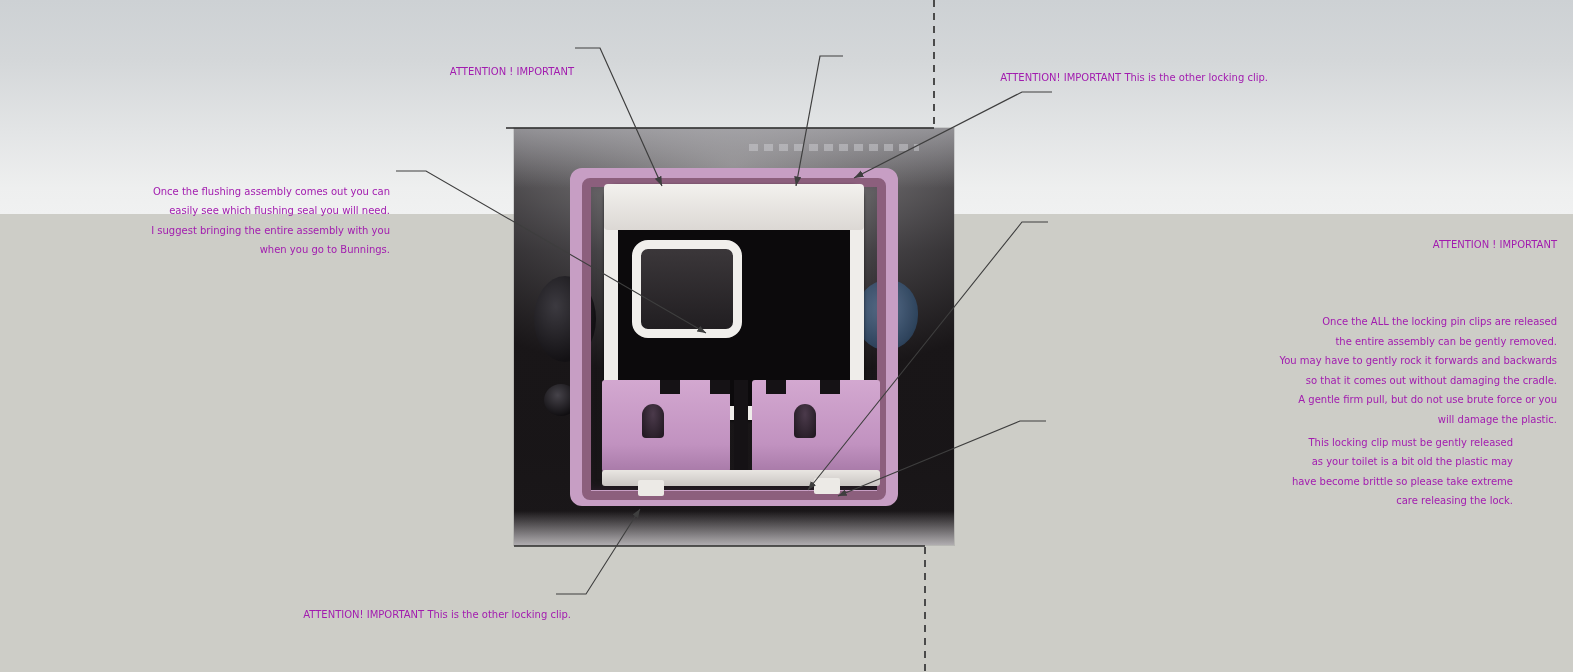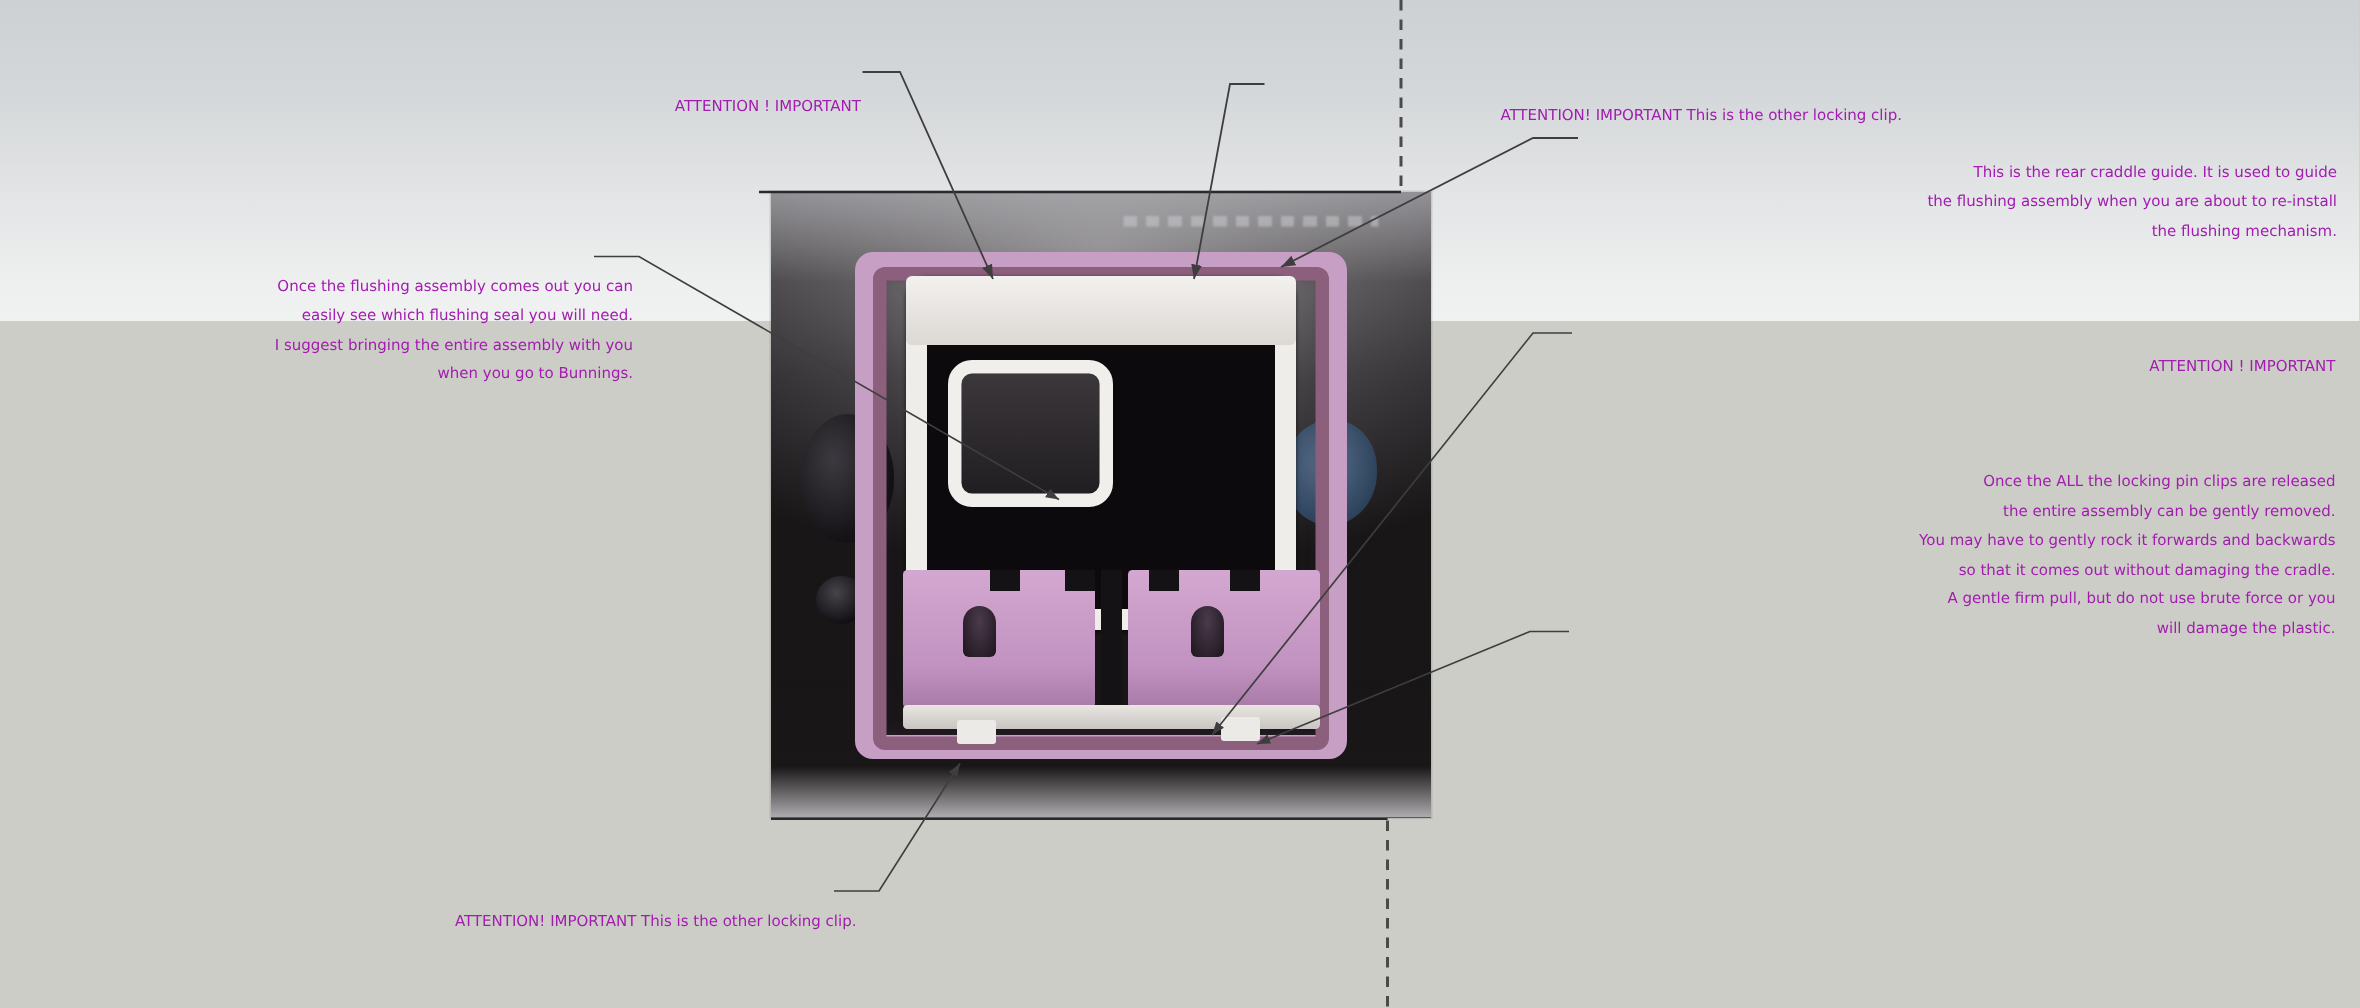--- a/index.html
+++ b/index.html
@@ -206,42 +206,43 @@
   </svg>
 
   <div class="note r" style="left:56px;top:42px;width:518px;">
     <span class="hdr">ATTENTION ! IMPORTANT</span>
   </div>
 
   <div class="note l" style="left:848px;top:48px;width:420px;">
     <span class="body">ATTENTION! IMPORTANT This is the other locking clip.</span>
   </div>
 
-  <div class="note l" style="left:1058px;top:86px;width:500px;">
-    <span class="body">This is the rear craddle guide. It is used to guide
-the flushing assembly when you are about to re-install
-the flushing mechanism.</span>
-  </div>
-
-  <div class="note r" style="left:20px;top:162px;width:370px;margin-left:32px;">
+
+  <div class="note r" style="left:20px;top:162px;width:370px;">
     <span class="body">Once the flushing assembly comes out you can
 easily see which flushing seal you will need.
 I suggest bringing the entire assembly with you
 when you go to Bunnings.</span>
   </div>
 
   <div class="note l" style="left:1057px;top:215px;width:500px;">
     <span class="hdr">ATTENTION ! IMPORTANT</span>
     <span class="gap"></span>
     <span class="body">Once the ALL the locking pin clips are released
 the entire assembly can be gently removed.
 You may have to gently rock it forwards and backwards
 so that it comes out without damaging the cradle.
 A gentle firm pull, but do not use brute force or you
 will damage the plastic.</span>
   </div>
 
+  <div class="note l" style="left:1053px;top:413px;width:460px;">
+    <span class="body">This locking clip must be gently released
+as your toilet is a bit old the plastic may
+have become brittle so please take extreme
+care releasing the lock.</span>
+  </div>
 
   <div class="note l" style="left:151px;top:585px;width:420px;">
     <span class="body">ATTENTION! IMPORTANT This is the other locking clip.</span>
   </div>
 
 </div>
 
 </body></html>

